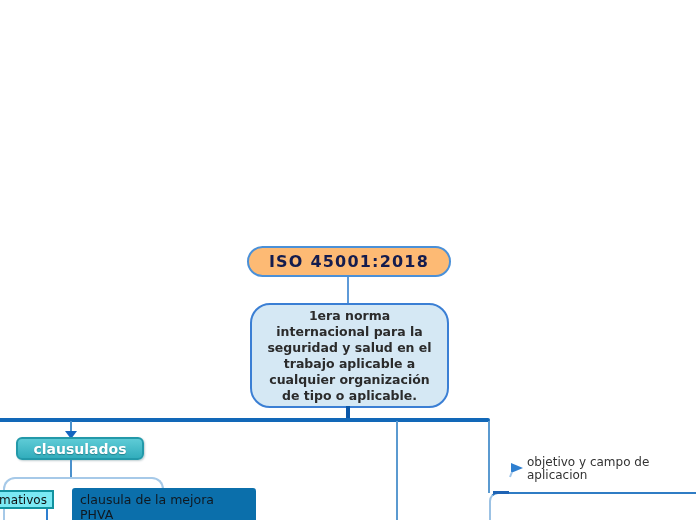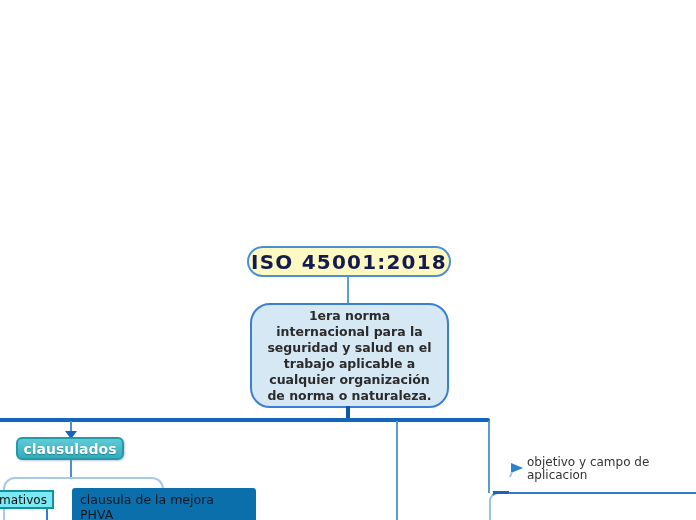--- a/index.html
+++ b/index.html
@@ -4,23 +4,23 @@
 <style>
   html,body{margin:0;padding:0;background:#ffffff;}
   #canvas{
     position:relative;width:696px;height:520px;overflow:hidden;background:#ffffff;
     font-family:"DejaVu Sans","Liberation Sans",sans-serif;
   }
   .abs{position:absolute;}
   
   .node-root{
     left:247px;top:246px;width:204px;height:31px;
-    background:#fef9c3;border:2px solid #4a90d8;border-radius:17px;
+    background:#fdba74;border:2px solid #4a90d8;border-radius:17px;
     display:flex;align-items:center;justify-content:center;
-    font-weight:bold;font-size:20px;letter-spacing:1.2px;color:#141c4e;
+    font-weight:bold;font-size:16px;letter-spacing:1.2px;color:#141c4e;
     box-sizing:border-box;
   }
   
   .node-desc{
     left:250px;top:303px;width:199px;height:105px;
     background:#d5e8f4;border:2px solid #3b7fd4;border-radius:20px;
     display:flex;align-items:center;justify-content:center;
     font-weight:bold;font-size:12.5px;line-height:16px;color:#2b2b2b;
     text-align:center;white-space:pre-line;box-sizing:border-box;
   }
@@ -32,21 +32,21 @@
   .line-drop-mid{left:396px;top:421px;height:99px;}
   .line-drop-right{left:488px;top:421px;height:72px;}
   .line-bar-claus{left:70px;top:421px;height:11px;background:#4a90cc;}
   .arrow-down{
     left:65px;top:431px;width:0;height:0;
     border-left:6px solid transparent;border-right:6px solid transparent;
     border-top:8px solid #1565c0;
   }
   
   .node-claus{
-    left:16px;top:437px;width:108px;height:23px;
+    left:16px;top:437px;width:128px;height:23px;
     background:linear-gradient(#5ecbd6,#32adbc);
     border:2px solid #2399a9;border-radius:6px;
     display:flex;align-items:center;justify-content:center;
     font-weight:bold;font-size:14px;color:#ffffff;
     text-shadow:0 1px 1px rgba(0,40,50,.35);
     box-shadow:1px 1px 2px rgba(0,60,70,.25);
     box-sizing:border-box;
   }
   .line-claus-group{left:70px;top:460px;height:17px;background:#4a90cc;}
   
@@ -90,21 +90,21 @@
 
   <div class="abs node-root">ISO 45001:2018</div>
 
   <div class="abs v-line line-root-desc"></div>
 
   <div class="abs node-desc">1era norma
 internacional para la
 seguridad y salud en el
 trabajo aplicable a
 cualquier organización
-de norma o naturaleza.</div>
+de tipo o aplicable.</div>
 
   <div class="abs line-desc-bar"></div>
 
   <div class="abs h-bar"></div>
 
   <div class="abs v-line line-drop-mid"></div>
   <div class="abs v-line line-drop-right"></div>
   <div class="abs line-bar-claus v-line"></div>
   <div class="abs arrow-down"></div>
 

